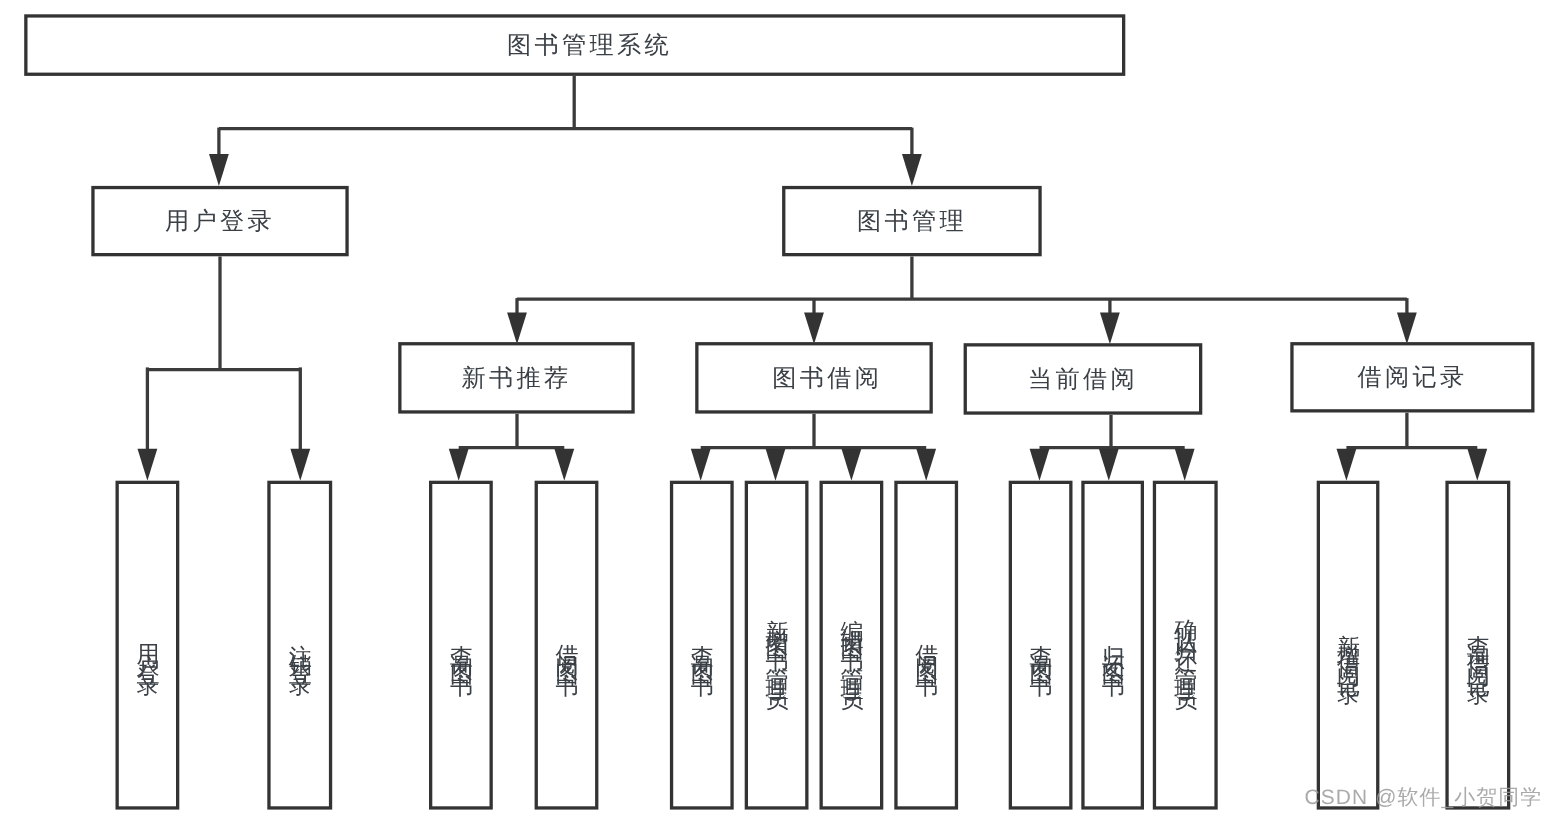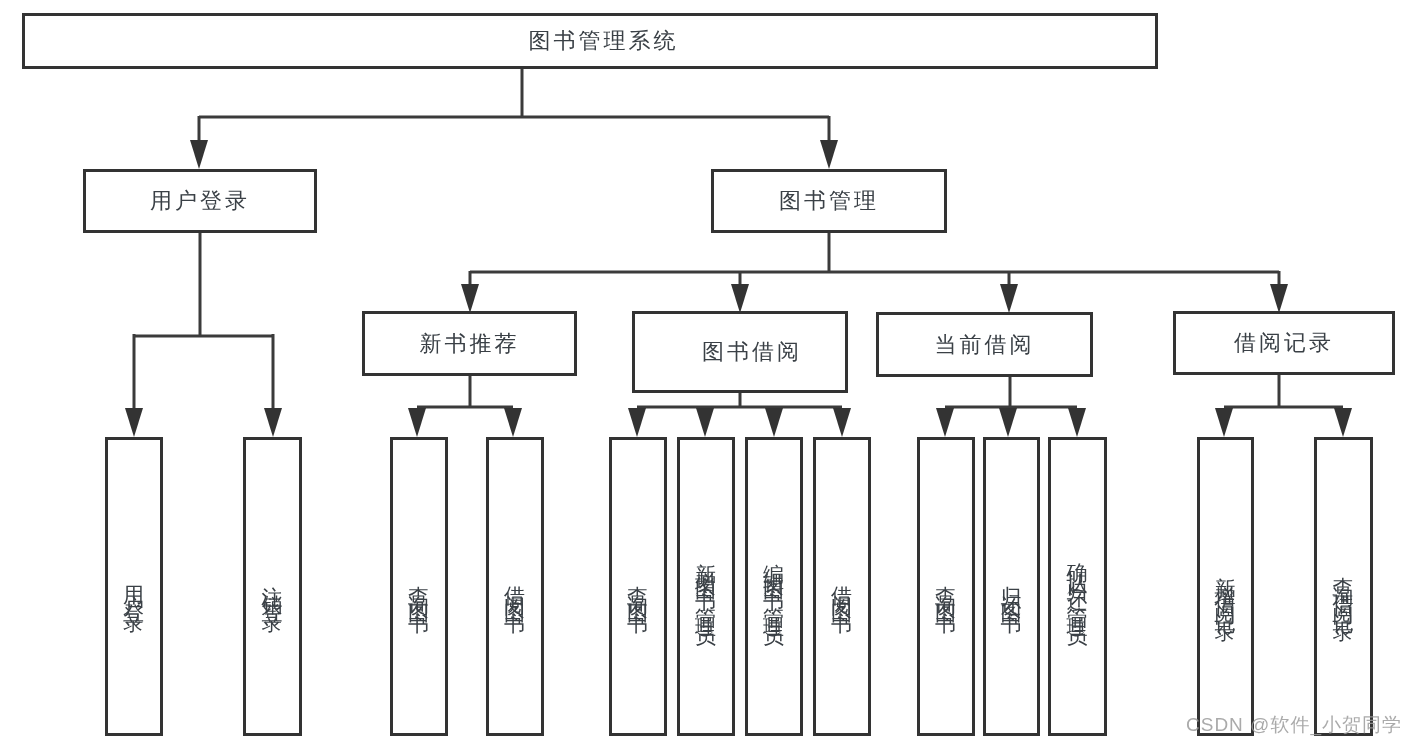--- a/index.html
+++ b/index.html
@@ -116,27 +116,27 @@
 
       <polygon points="936,408 954,408 945,437"></polygon>
       <polygon points="999,408 1017,408 1008,437"></polygon>
       <polygon points="1068,408 1086,408 1077,437"></polygon>
 
       <polygon points="1215,408 1233,408 1224,437"></polygon>
       <polygon points="1334,408 1352,408 1343,437"></polygon>
     </g>
   </svg>
 
-  <div class="node h-node" style="left:22px; top:13px; width:1136px; height:56px;padding-left:27px;">图书管理系统</div>
+  <div class="node h-node" style="left:22px; top:13px; width:1001px; height:56px;padding-left:27px;">图书管理系统</div>
 
   <div class="node h-node" style="left:83px; top:169px; width:234px; height:64px;">用户登录</div>
   <div class="node h-node" style="left:711px; top:169px; width:236px; height:64px;">图书管理</div>
 
   <div class="node h-node" style="left:362px; top:311px; width:215px; height:65px;">新书推荐</div>
-  <div class="node h-node" style="left:632px; top:311px; width:216px; height:82px;padding-left:24px;">图书借阅</div>
+  <div class="node h-node" style="left:632px; top:311px; width:216px; height:65px;padding-left:24px;">图书借阅</div>
   <div class="node h-node" style="left:876px; top:312px; width:217px; height:65px;">当前借阅</div>
   <div class="node h-node" style="left:1173px; top:311px; width:222px; height:64px;">借阅记录</div>
 
   <div class="node v-node" style="left:105px; top:437px; width:58px; height:299px;">用户登录</div>
   <div class="node v-node" style="left:243px; top:437px; width:59px; height:299px;">注销登录</div>
 
   <div class="node v-node" style="left:390px; top:437px; width:58px; height:299px;">查询图书</div>
   <div class="node v-node" style="left:486px; top:437px; width:58px; height:299px;">借阅图书</div>
 
   <div class="node v-node" style="left:609px; top:437px; width:58px; height:299px;">查询图书</div>

